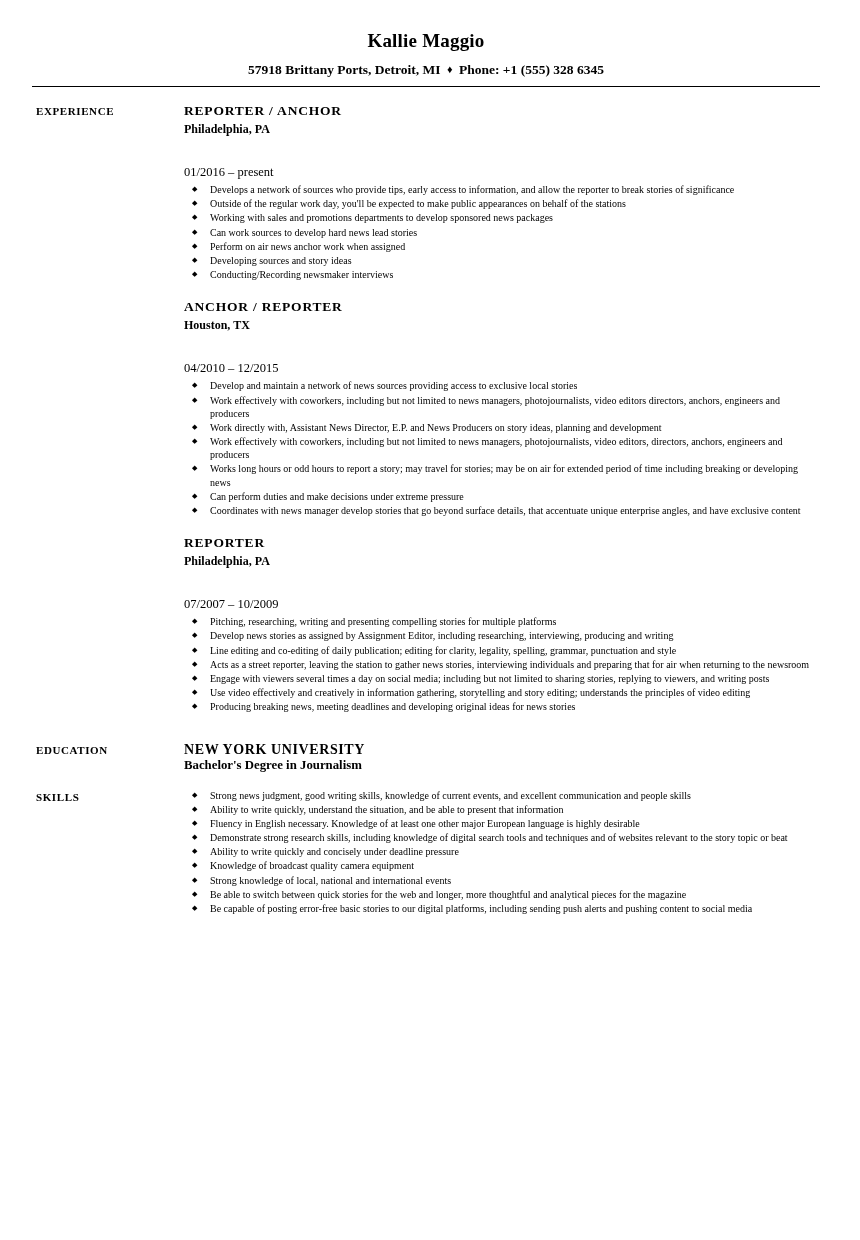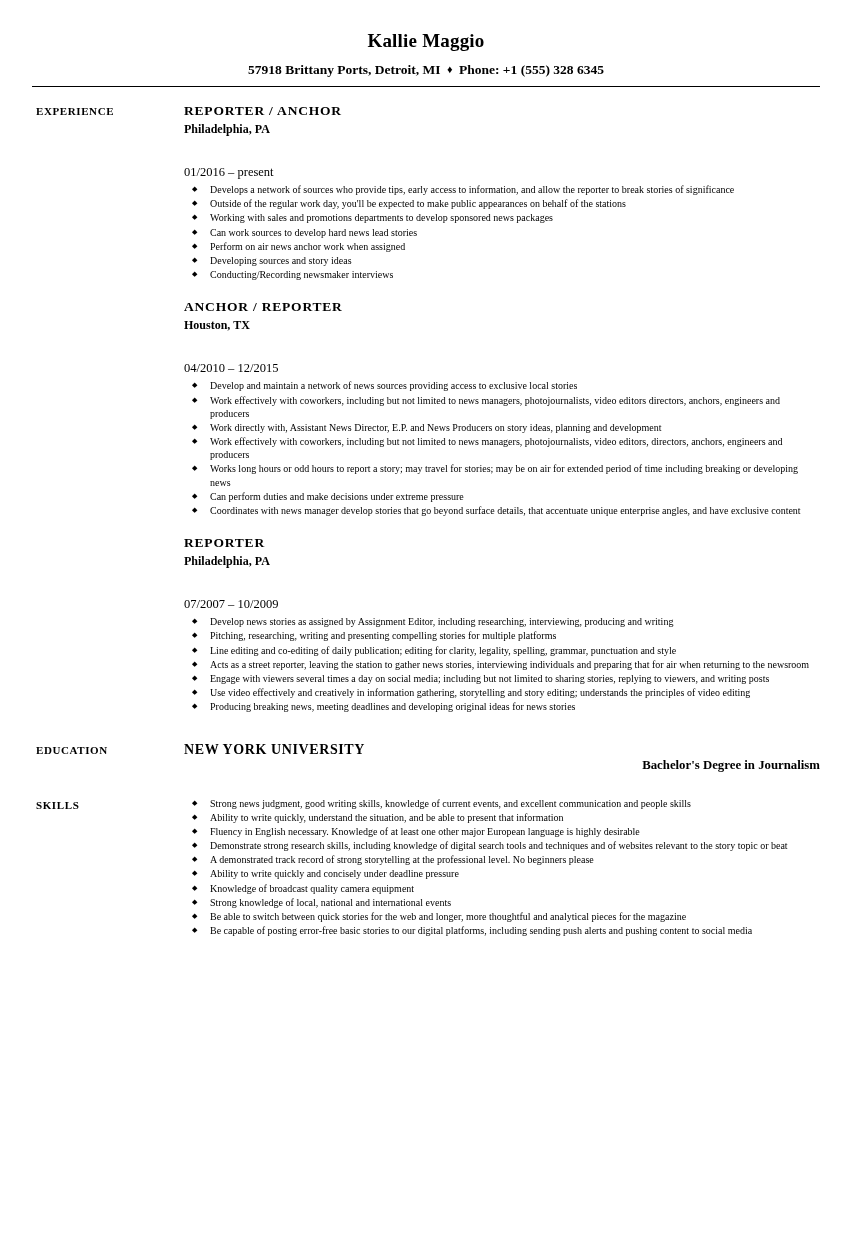--- a/index.html
+++ b/index.html
@@ -104,22 +104,21 @@
   }
   .edu-school {
     font-size: 14px;
     font-weight: bold;
     letter-spacing: 0.6px;
     margin-bottom: 0;
   }
   .edu-degree {
     font-size: 12.8px;
     font-weight: bold;
-    margin-bottom: 10px;
-    text-align: right;
+    margin-bottom: 2px;
   }
   .skills-body {
     padding-left: 22px;
   }
   .edu-section {
     margin-top: 10px;
   }
   .skills-section {
     margin-top: 14px;
   }
@@ -171,22 +170,22 @@
           <li>Can perform duties and make decisions under extreme pressure</li>
           <li>Coordinates with news manager develop stories that go beyond surface details, that accentuate unique enterprise angles, and have exclusive content</li>
         </ul>
       </div>
 
       <div class="job">
         <div class="job-title">REPORTER</div>
         <div class="job-location">Philadelphia, PA</div>
         <div class="job-dates">07/2007 – 10/2009</div>
         <ul class="bullets">
+          <li>Pitching, researching, writing and presenting compelling stories for multiple platforms</li>
           <li>Develop news stories as assigned by Assignment Editor, including researching, interviewing, producing and writing</li>
-          <li>Pitching, researching, writing and presenting compelling stories for multiple platforms</li>
           <li>Line editing and co-editing of daily publication; editing for clarity, legality, spelling, grammar, punctuation and style</li>
           <li>Acts as a street reporter, leaving the station to gather news stories, interviewing individuals and preparing that for air when returning to the newsroom</li>
           <li>Engage with viewers several times a day on social media; including but not limited to sharing stories, replying to viewers, and writing posts</li>
           <li>Use video effectively and creatively in information gathering, storytelling and story editing; understands the principles of video editing</li>
           <li>Producing breaking news, meeting deadlines and developing original ideas for news stories</li>
         </ul>
       </div>
 
     </div>
   </div>
@@ -200,21 +199,20 @@
   </div>
 
   <div class="section skills-section">
     <div class="section-label">SKILLS</div>
     <div class="section-body skills-body">
       <ul class="bullets">
         <li>Strong news judgment, good writing skills, knowledge of current events, and excellent communication and people skills</li>
         <li>Ability to write quickly, understand the situation, and be able to present that information</li>
         <li>Fluency in English necessary. Knowledge of at least one other major European language is highly desirable</li>
         <li>Demonstrate strong research skills, including knowledge of digital search tools and techniques and of websites relevant to the story topic or beat</li>
-        <li>A demonstrated track record of strong storytelling at the professional level. No beginners please</li>
         <li>Ability to write quickly and concisely under deadline pressure</li>
         <li>Knowledge of broadcast quality camera equipment</li>
         <li>Strong knowledge of local, national and international events</li>
         <li>Be able to switch between quick stories for the web and longer, more thoughtful and analytical pieces for the magazine</li>
         <li>Be capable of posting error-free basic stories to our digital platforms, including sending push alerts and pushing content to social media</li>
       </ul>
     </div>
   </div>
 
 </div>

